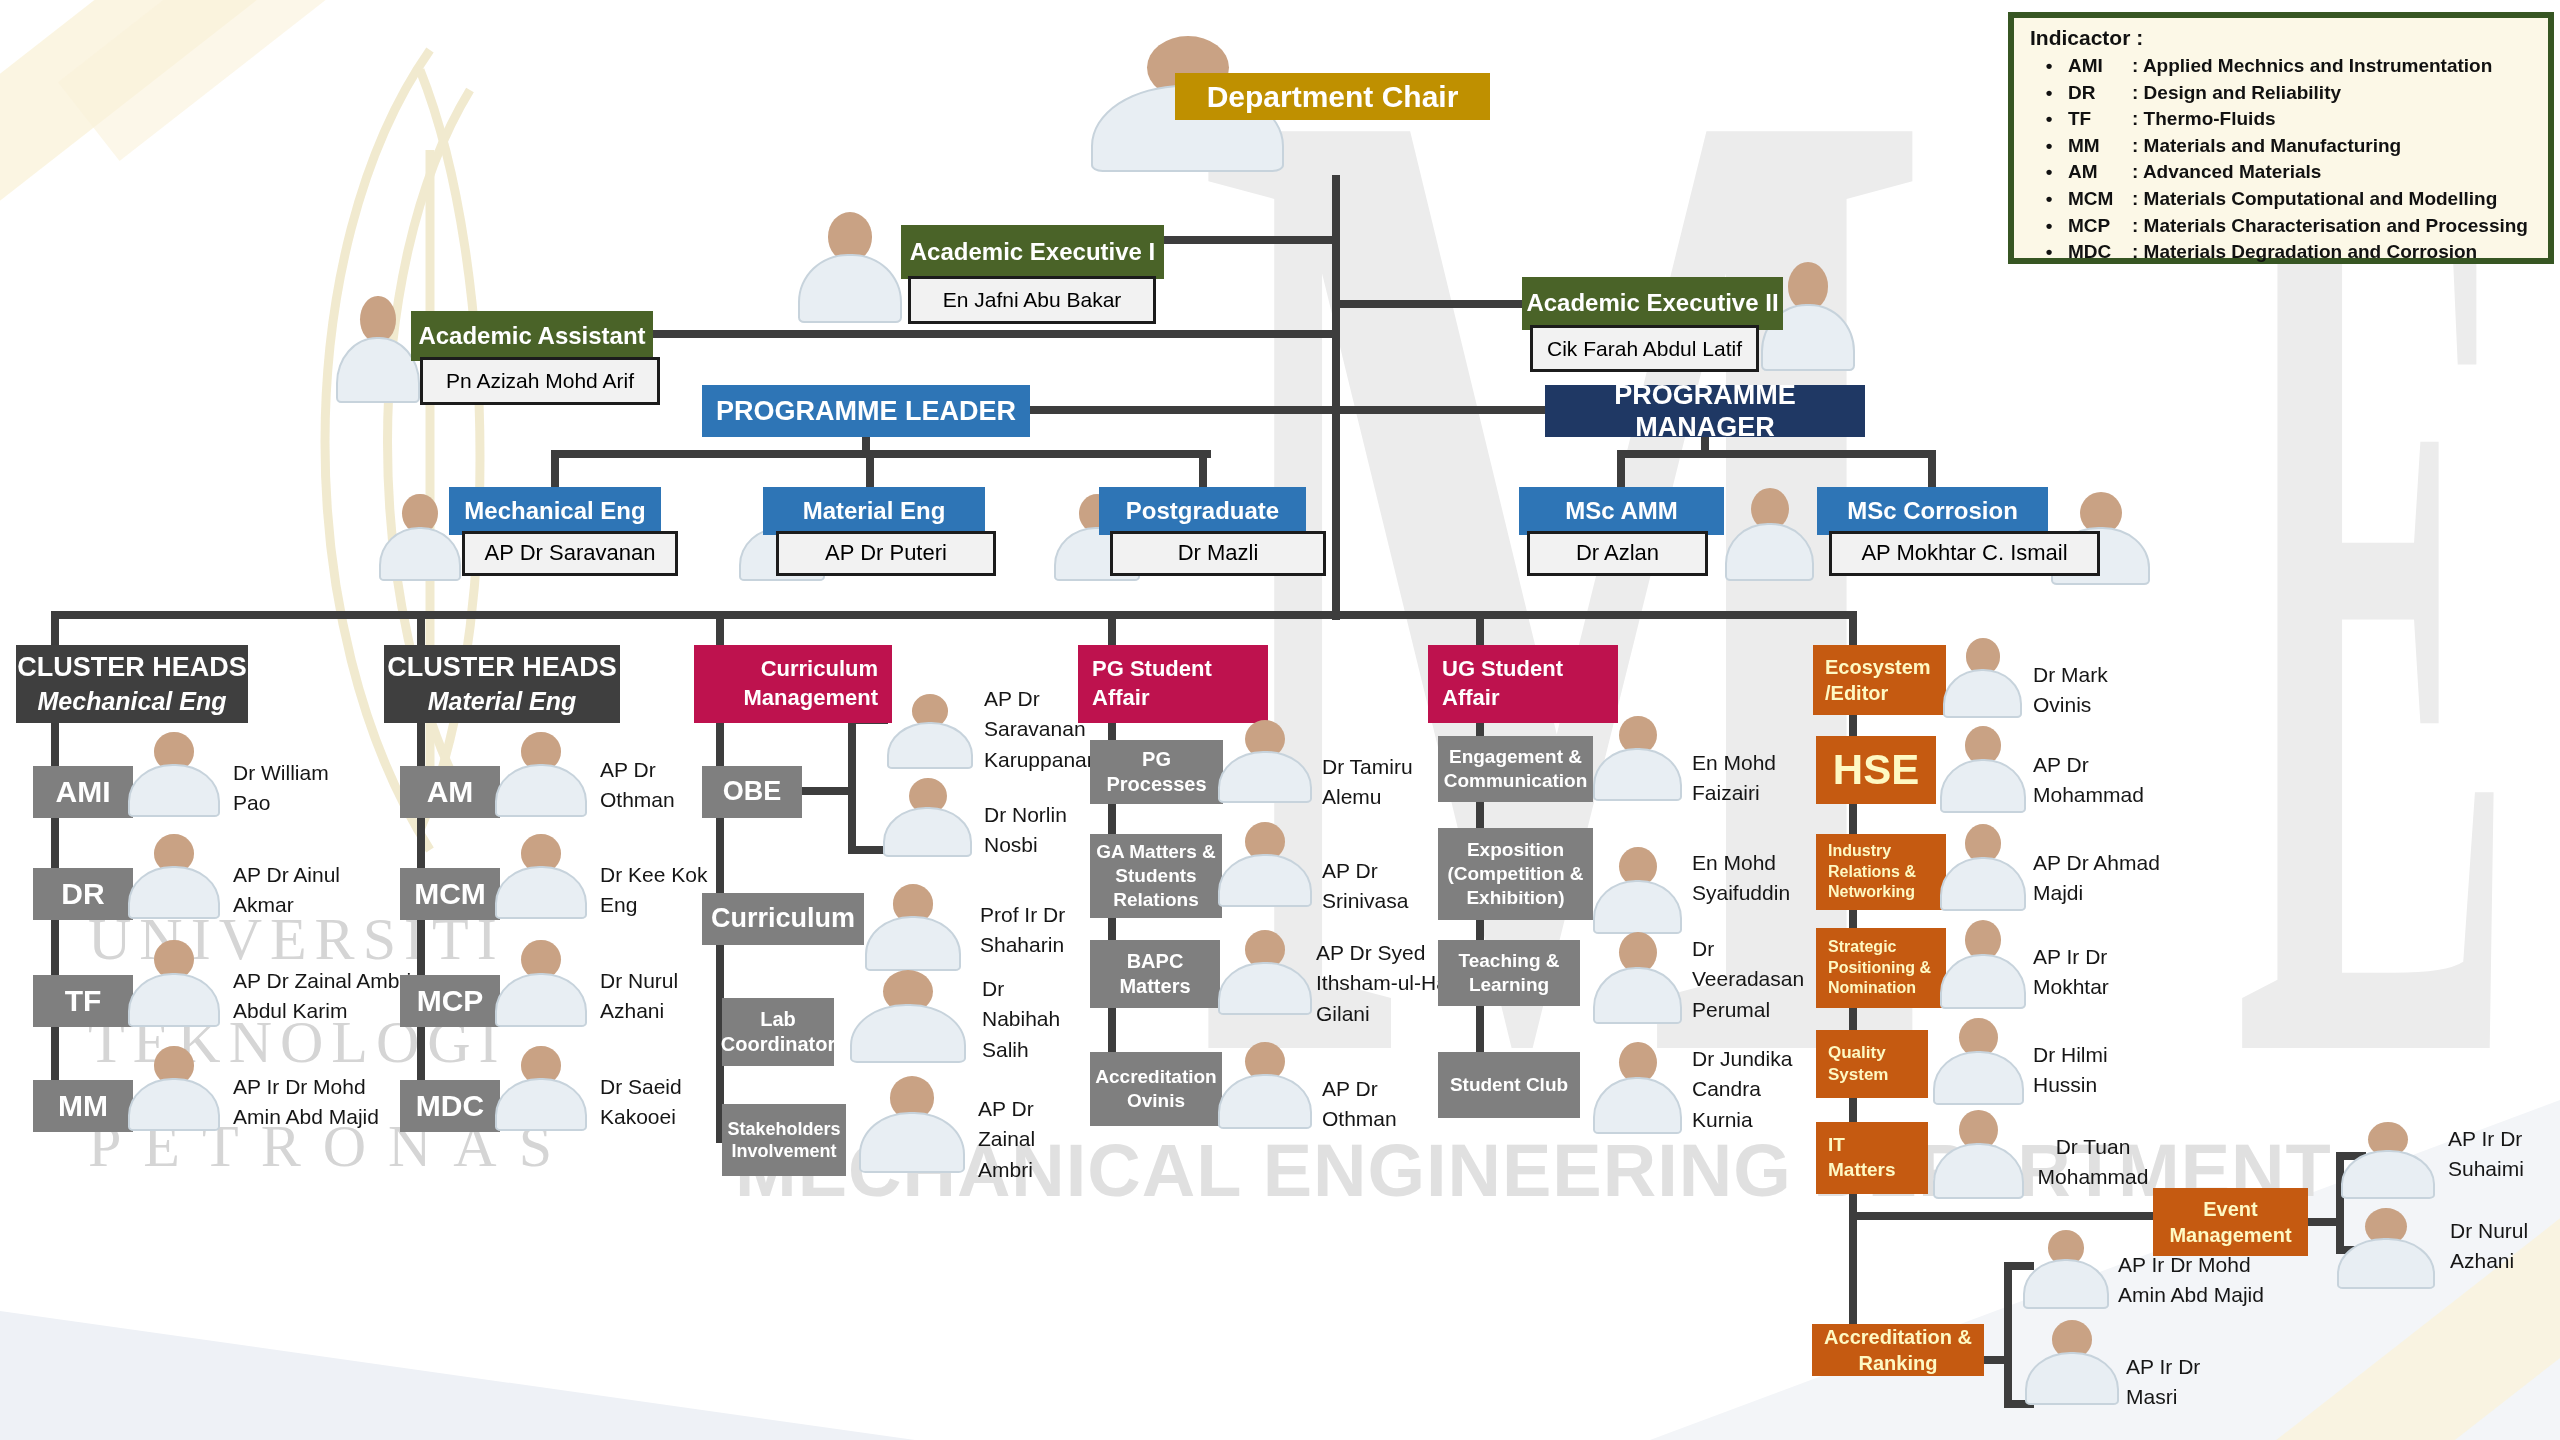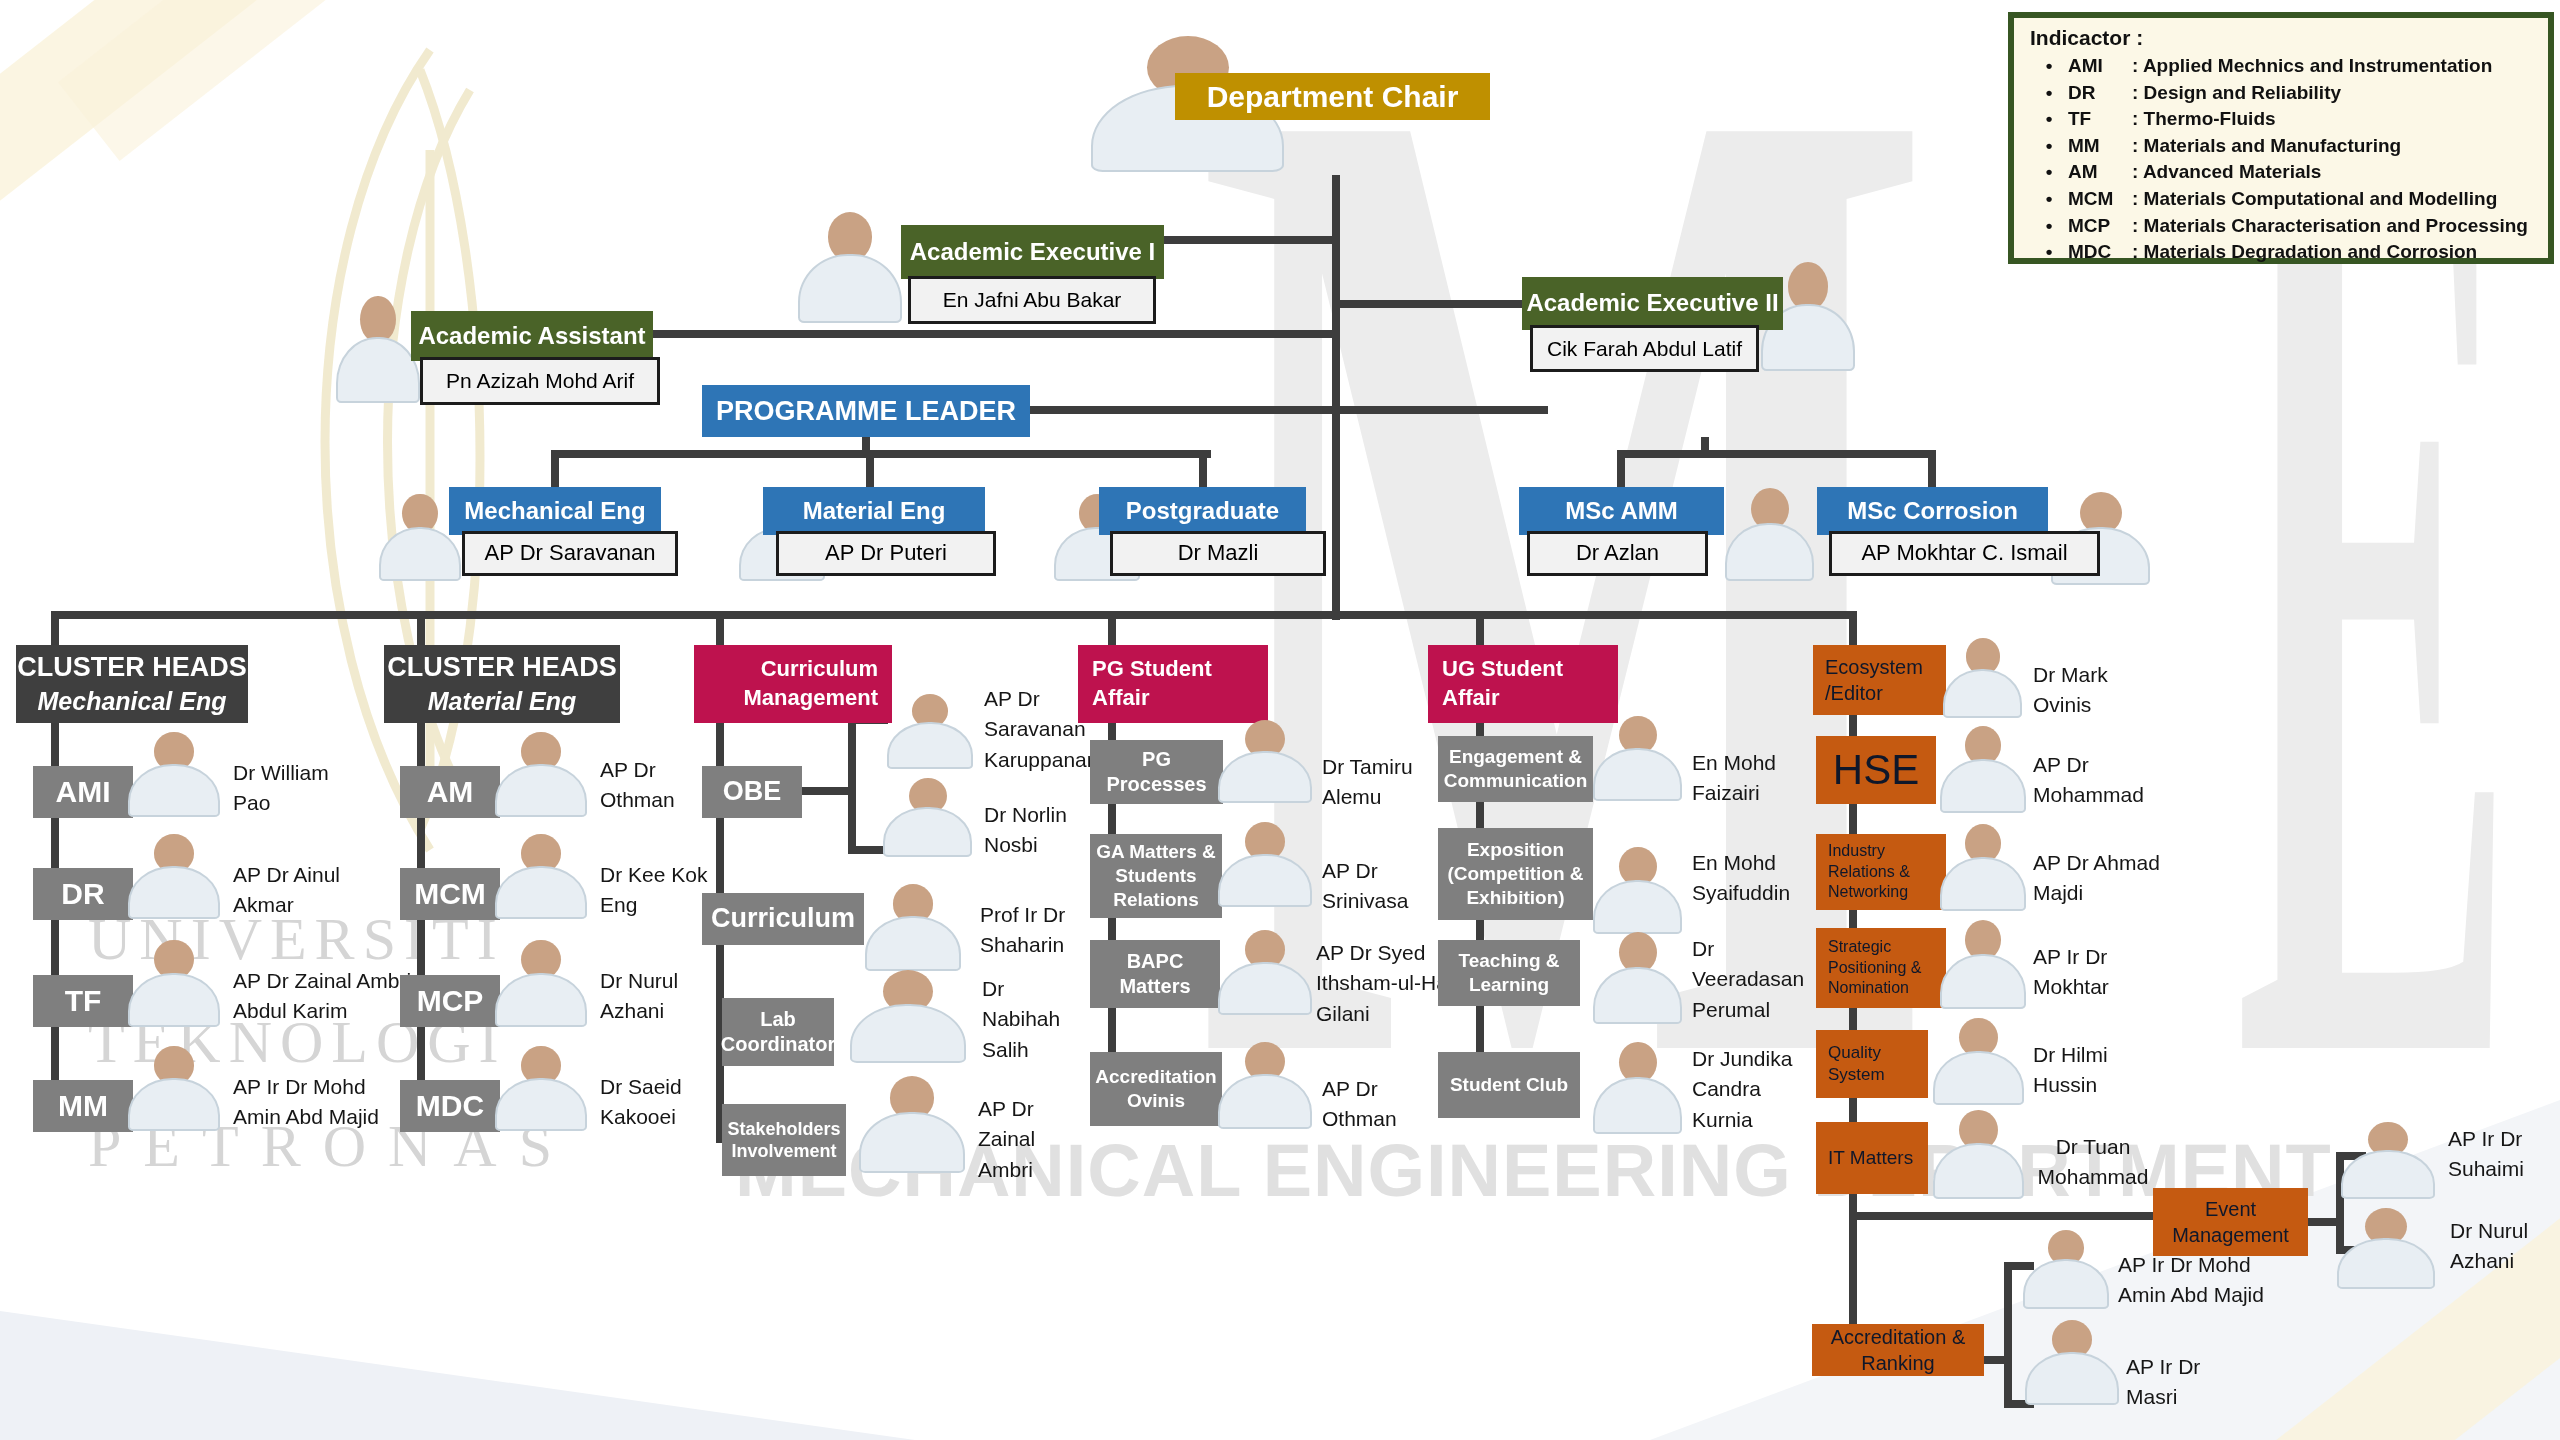--- a/index.html
+++ b/index.html
@@ -12,21 +12,21 @@
       justify-content:center;text-align:center;line-height:1.2;}
   .gold{background:#BF9000;color:#fff;font-weight:700;}
   .nbox{background:#F2F2F2;border:3px solid #1c1c1c;color:#000;font-weight:700;}
   .green{background:#4A6328;color:#fff;font-weight:700;}
   .blue{background:#2E75B6;color:#fff;font-weight:700;}
   .navy{background:#1F3864;color:#fff;font-weight:700;}
   .crimson{background:#BE124E;color:#fff;font-weight:700;justify-content:flex-start;
            text-align:left;padding:8px 14px;line-height:1.3;}
   .gray{background:#7F7F7F;color:#fff;font-weight:700;line-height:1.25;padding:4px;}
   .dark{background:#3F3F3F;color:#fff;font-weight:700;flex-direction:column;line-height:1.35;}
-  .orange{background:#C55A11;color:#0f172a;font-weight:400;line-height:1.3;padding:4px;}
+  .orange{background:#C55A11;color:#fef9c3;font-weight:700;line-height:1.3;padding:4px;}
   .orange.left{justify-content:flex-start;text-align:left;padding:8px 12px;}
   .it{font-style:italic;}
   
   .pname{position:absolute;z-index:2;color:#161616;font-size:21px;line-height:1.45;}
   .avatar{position:absolute;z-index:2;overflow:hidden;}
   .avatar i{display:block;}
   .av-head{width:40%;height:42%;background:#C9A284;border-radius:50%;margin:4% auto 0;}
   .av-body{width:94%;height:58%;background:#E8EEF3;border:2px solid #C7D3DC;box-sizing:border-box;
            border-radius:48% 48% 6% 6% / 70% 70% 8% 8%;margin:-7% auto 0;}
   
@@ -127,20 +127,21 @@
   <div class="bx nbox" style="left:420px;top:357px;width:240px;height:48px;font-size:21px;font-weight:400;">Pn Azizah Mohd Arif</div>
 
   <div class="avatar" style="left:1758px;top:258px;width:100px;height:116px;">
       <i class="av-head"></i>
       <i class="av-body"></i>
     </div>
   <div class="bx green" style="left:1522px;top:277px;width:261px;height:53px;font-size:24px;">Academic Executive II</div>
   <div class="bx nbox" style="left:1530px;top:325px;width:229px;height:47px;font-size:21px;font-weight:400;">Cik Farah Abdul Latif</div>
 
   <div class="bx blue" style="left:702px;top:385px;width:328px;height:52px;font-size:27px;">PROGRAMME LEADER</div>
+  <div class="bx navy" style="left:1545px;top:385px;width:320px;height:52px;font-size:27px;">PROGRAMME MANAGER</div>
 
   <div class="avatar" style="left:376px;top:490px;width:88px;height:94px;">
       <i class="av-head"></i>
       <i class="av-body"></i>
     </div>
   <div class="bx blue" style="left:449px;top:487px;width:212px;height:48px;font-size:24px;">Mechanical Eng</div>
   <div class="bx nbox" style="left:462px;top:531px;width:216px;height:45px;font-size:22px;font-weight:400;">AP Dr Saravanan</div>
 
   <div class="avatar" style="left:736px;top:490px;width:92px;height:94px;">
       <i class="av-head"></i>

